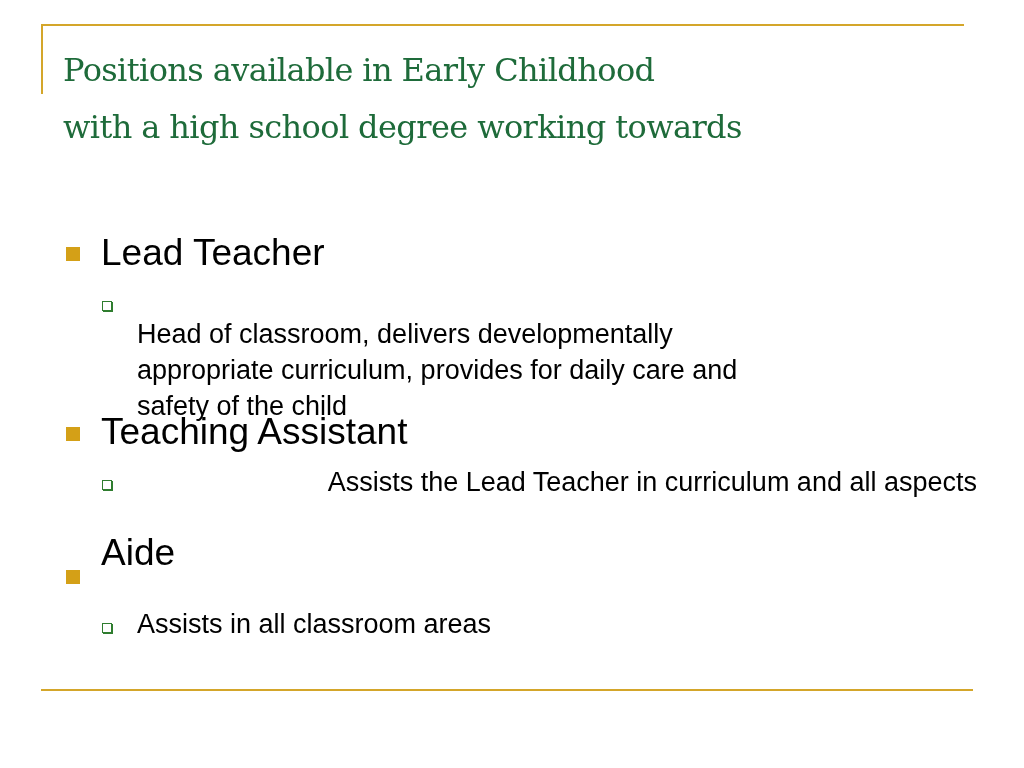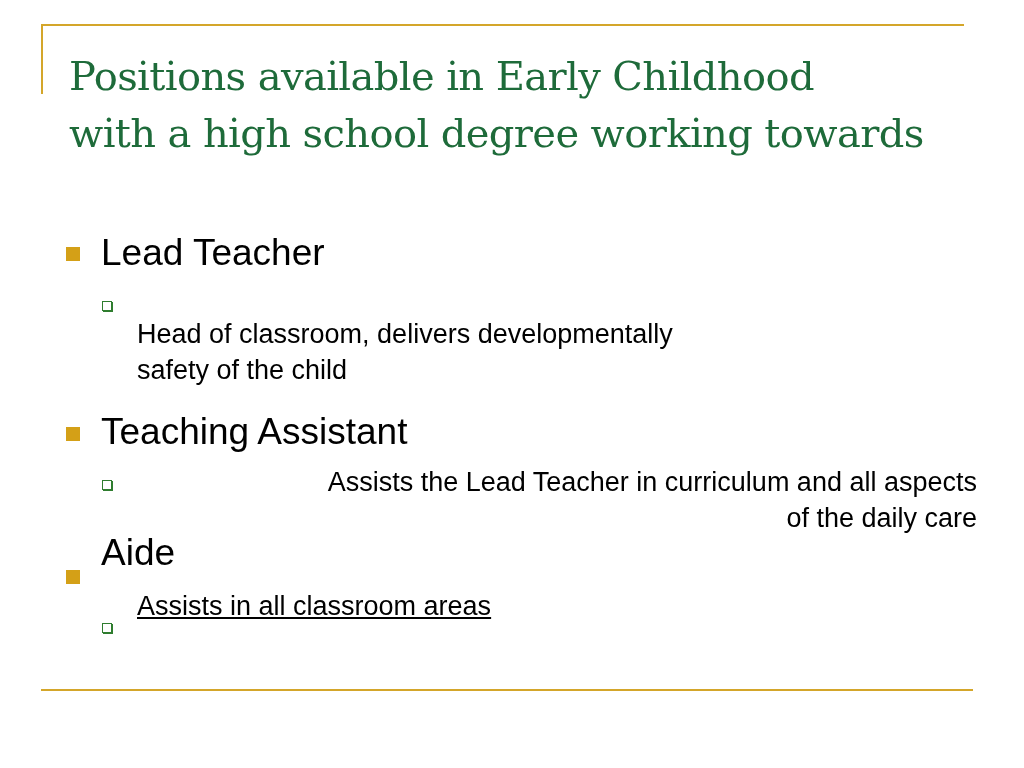--- a/index.html
+++ b/index.html
@@ -1,22 +1,22 @@
 <!DOCTYPE html>
 <html><head>
   <meta charset="utf-8">
   <style>
     html, body { margin:0; padding:0; }
     body { width:1024px; height:768px; background:#ffffff; position:relative; overflow:hidden; }
     .top-rule { position:absolute; left:42px; top:24px; width:922px; height:2px; background:#d4a62a; }
     .left-rule { position:absolute; left:41px; top:24px; width:2px; height:70px; background:#d4a62a; }
     .bottom-rule { position:absolute; left:41px; top:689px; width:932px; height:2px; background:#d4a62a; }
-    .title { position:absolute; left:63px; top:42px; width:900px; margin:6px;
+    .title { position:absolute; left:63px; top:42px; width:900px; margin:0;
       font-family:"DejaVu Serif", "Liberation Serif", serif; font-weight:normal;
-      font-size:40px; line-height:57px; color:#1e6b3a; letter-spacing:-0.6px; }
+      font-size:32px; line-height:57px; color:#1e6b3a; letter-spacing:-0.6px; }
     .title .line { display:block; white-space:nowrap; }
     .content { position:absolute; left:0; top:0; width:848px; height:768px; }
     .l1 { position:absolute; left:101px; font-family:"Liberation Sans", sans-serif; font-size:37px; color:#000; line-height:40px; white-space:nowrap; }
     .b1 { position:absolute; left:66px; width:14px; height:14px; background:#d4a017; }
     .l2 { position:absolute; left:137px; font-family:"Liberation Sans", sans-serif; font-size:27px; color:#000; line-height:36px; width:840px; }
     .l2 .ln { display:block; white-space:nowrap; }
     .b2 { position:absolute; left:102px; width:8px; height:8px; border:1px solid #2f7d2f; background:#fff; box-shadow:1px 1px 0 #2f7d2f; }
   </style>
 </head>
 <body>
@@ -30,30 +30,30 @@
   <span class="line">with a high school degree working towards</span>
 </h1>
 
 <div class="content">
 
   <div class="b1" style="top:247px;"></div>
   <div class="l1" style="top:233px;">Lead Teacher</div>
   <div class="b2" style="top:301px;"></div>
   <div class="l2" style="top:285px;margin-top:31px;">
     <span class="ln">Head of classroom, delivers developmentally</span>
+    <span class="ln">appropriate curriculum, provides for daily care and</span>
     <span class="ln">safety of the child</span>
   </div>
 
   <div class="b1" style="top:427px;"></div>
   <div class="l1" style="top:412px;">Teaching Assistant</div>
   <div class="b2" style="top:480px;"></div>
   <div class="l2" style="top:464px;text-align:right;">
     <span class="ln">Assists the Lead Teacher in curriculum and all aspects</span>
-    <span class="ln">of the daily care</span>
   </div>
 
   <div class="b1" style="top:570px;"></div>
   <div class="l1" style="top:533px;">Aide</div>
   <div class="b2" style="top:623px;"></div>
-  <div class="l2" style="top:588px;text-decoration:underline;">
+  <div class="l2" style="top:606px;">
     <span class="ln">Assists in all classroom areas</span>
   </div>
 </div>
 
 </body></html>

